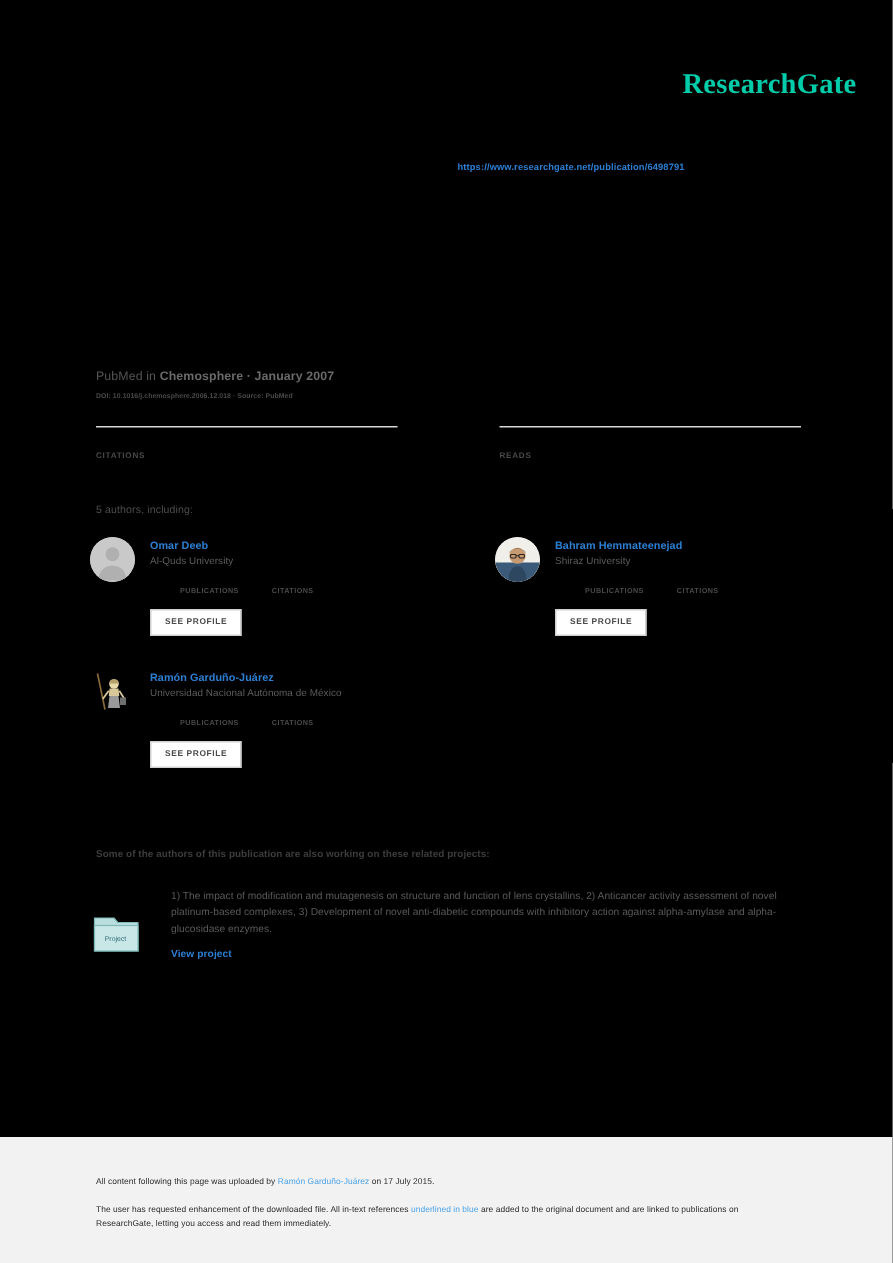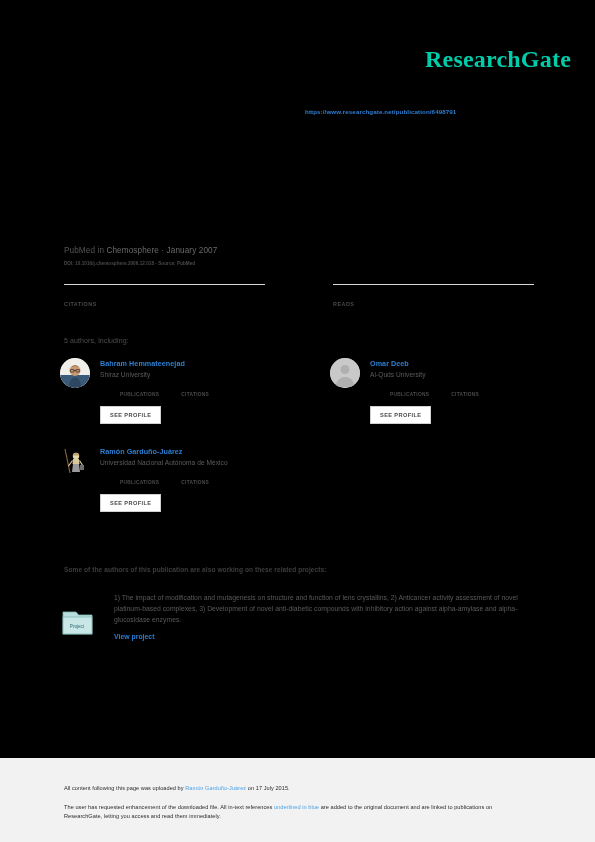--- a/index.html
+++ b/index.html
@@ -24,21 +24,21 @@
     height: 758px;
     background: #000000;
   }
 
   
   .rg-logo {
     position: absolute;
     right: 24px;
     top: 46px;
     font-family: "Liberation Serif", serif;
-    font-size: 24px;
+    font-size: 19px;
     font-weight: bold;
     color: #00ccaa;
     letter-spacing: 0.2px;
   }
 
   .pub-url {
     position: absolute;
     left: 305px;
     top: 108px;
     font-size: 6.2px;
@@ -68,20 +68,21 @@
 
   .article-line {
     font-size: 8.2px;
     color: #545454;
     letter-spacing: 0.1px;
   }
   .article-line .ital {
   }
   .article-line .journal {
     color: #6a6a6a;
+    font-weight: bold;
   }
 
   .doi-line {
     margin-top: 6px;
     font-size: 4.6px;
     font-weight: bold;
     color: #4a4a4a;
     letter-spacing: 0.05px;
   }
 
@@ -327,20 +328,45 @@
       <div class="stat-num"></div>
       <div class="stat-label">READS</div>
     </div>
   </div>
 
   <div class="authors-intro">5 authors, including:</div>
 
   <div class="authors-grid">
 
     <div class="author-row">
+
+      <div class="author-card">
+        <div class="avatar">
+          <svg width="30" height="30" viewBox="0 0 30 30">
+            <circle cx="15" cy="15" r="15" fill="#c9c9c9"></circle>
+            <circle cx="15" cy="11.5" r="4.6" fill="#b0b0b0"></circle>
+            <path d="M5.5 29 C6 21.5 11 19 15 19 C19 19 24 21.5 24.5 29 Z" fill="#b0b0b0"></path>
+          </svg>
+        </div>
+        <div class="author-info">
+          <div class="author-name">Omar Deeb</div>
+          <div class="author-affil">Al-Quds University</div>
+          <div class="author-stats">
+            <div class="astat">
+              <div class="astat-num"></div>
+              <div class="astat-label">PUBLICATIONS</div>
+            </div>
+            <div class="astat">
+              <div class="astat-num"></div>
+              <div class="astat-label">CITATIONS</div>
+            </div>
+          </div>
+          <div class="see-profile">SEE PROFILE</div>
+        </div>
+      </div>
 
       <div class="author-card">
         <div class="avatar">
           <svg width="30" height="30" viewBox="0 0 30 30">
             <defs>
               <clipPath id="clipA">
                   <circle cx="15" cy="15" r="15"></circle>
                 </clipPath>
             </defs>
             <g clip-path="url(#clipA)">
@@ -365,45 +391,20 @@
             </div>
             <div class="astat">
               <div class="astat-num"></div>
               <div class="astat-label">CITATIONS</div>
             </div>
           </div>
           <div class="see-profile">SEE PROFILE</div>
         </div>
       </div>
 
-      <div class="author-card">
-        <div class="avatar">
-          <svg width="30" height="30" viewBox="0 0 30 30">
-            <circle cx="15" cy="15" r="15" fill="#c9c9c9"></circle>
-            <circle cx="15" cy="11.5" r="4.6" fill="#b0b0b0"></circle>
-            <path d="M5.5 29 C6 21.5 11 19 15 19 C19 19 24 21.5 24.5 29 Z" fill="#b0b0b0"></path>
-          </svg>
-        </div>
-        <div class="author-info">
-          <div class="author-name">Omar Deeb</div>
-          <div class="author-affil">Al-Quds University</div>
-          <div class="author-stats">
-            <div class="astat">
-              <div class="astat-num"></div>
-              <div class="astat-label">PUBLICATIONS</div>
-            </div>
-            <div class="astat">
-              <div class="astat-num"></div>
-              <div class="astat-label">CITATIONS</div>
-            </div>
-          </div>
-          <div class="see-profile">SEE PROFILE</div>
-        </div>
-      </div>
-
     </div>
 
     <div class="author-row">
 
       <div class="author-card">
         <div class="avatar" style="background:#000000;border-radius:0;">
           <svg width="30" height="30" viewBox="0 0 30 30">
             <rect width="30" height="30" fill="#000000"></rect>
             <line x1="5" y1="3" x2="10" y2="27" stroke="#8a6a3a" stroke-width="1.1"></line>
             <path d="M12 26 L20 26 L19 18 L13 18 Z" fill="#9a9a9a"></path>

